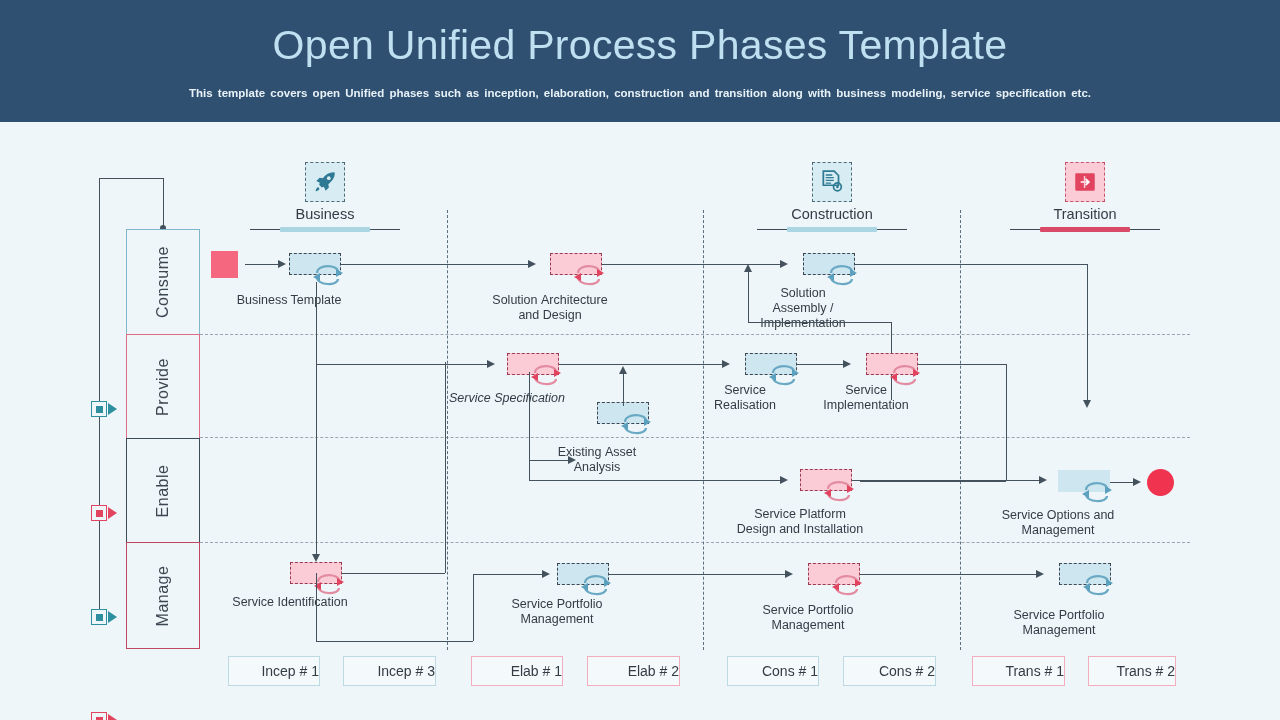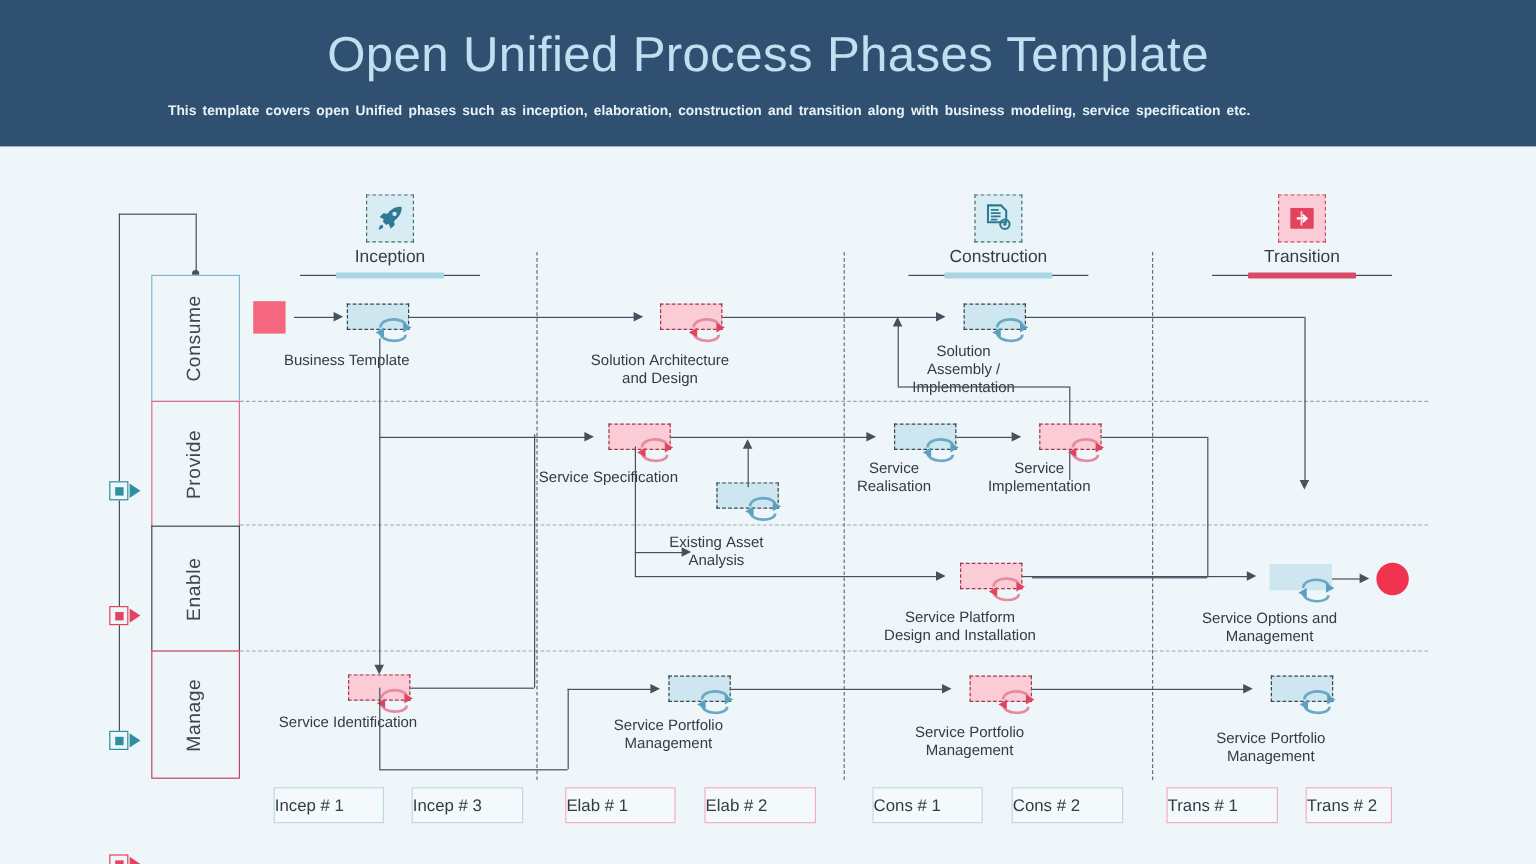--- a/index.html
+++ b/index.html
@@ -18,20 +18,21 @@
   }
   .header-title{
     position:absolute;left:0;top:22px;width:1280px;
     text-align:center;
     font-size:41px;font-weight:400;letter-spacing:.3px;
     color:#bfe0f0;
     font-family:"Liberation Sans", sans-serif;
   }
   .header-sub{
     position:absolute;left:140px;top:87px;width:1000px;
+    text-align:center;
     font-size:11.5px;color:#e8f2f8;font-weight:600;word-spacing:2px;
   }
 
   
   .canvas{position:absolute;left:0;top:122px;width:1280px;height:598px;}
 
   
   .lane-sep{position:absolute;height:0;border-top:1px dashed #9aa7b2;}
 
   
@@ -108,21 +109,21 @@
         border-bottom:4.5px solid transparent;border-left:8px solid #44525e;}
   .ah-u{position:absolute;width:0;height:0;border-left:4.5px solid transparent;
         border-right:4.5px solid transparent;border-bottom:8px solid #44525e;}
   .ah-d{position:absolute;width:0;height:0;border-left:4.5px solid transparent;
         border-right:4.5px solid transparent;border-top:8px solid #44525e;}
   .dot{position:absolute;width:6px;height:6px;border-radius:50%;background:#44525e;}
 
   
   .tag{
     position:absolute;height:30px;box-sizing:border-box;
-    display:flex;align-items:center;justify-content:flex-start;
+    display:flex;align-items:center;justify-content:flex-end;
     font-size:14px;color:#333c45;background:#f4fafc;
   }
   .tag.blue{border:1.4px solid #bcd9e4;}
   .tag.pink{border:1.4px solid #f3aebd;}
 
   .footer{
     position:absolute;left:0;top:700px;width:1280px;text-align:center;
     font-size:11.5px;color:#b9bfc4;
   }
 </style>
@@ -147,21 +148,21 @@
     <div class="phase-div" style="left:960px;top:88px;height:440px;"></div>
 
     <div class="phase" style="left:250px;top:40px;">
       <div class="picon blue">
         <svg width="26" height="26" viewBox="0 0 24 24" aria-hidden="true">
           <path d="M20 3c-4 0-7.5 2-10 5.5L7 8 4 11l3.2 1.6c-.4 1-.6 2-.6 2L9 17s1-.2 2-.6L12.6 20 15.6 17l-.5-3C18.6 11.5 21 8 21 4c0-.6-.4-1-1-1z" fill="#2e7a94"></path>
           <circle cx="15.5" cy="8.5" r="1.7" fill="#d8ecf3"></circle>
           <path d="M4.5 17.5c-.9.9-1.2 3-1.2 3s2.1-.3 3-1.2c.6-.6.6-1.4 0-2s-1.4-.6-1.8.2z" fill="#2e7a94"></path>
         </svg>
       </div>
-      <div class="pname">Inception</div>
+      <div class="pname">Business</div>
       <div class="rulewrap">
         <div class="rule-thin"></div>
           <div class="rule-thick" style="background:#a9d6e2;"></div>
       </div>
     </div>
 
 
     <div class="phase" style="left:757px;top:40px;">
       <div class="picon blue">
         <svg width="26" height="26" viewBox="0 0 24 24" aria-hidden="true">
@@ -289,21 +290,21 @@
     <div class="ah-r" style="left:487px;top:238px;"></div>
 
     <div class="node" style="left:507px;top:231px;">
       <div class="nbox pink"></div>
       <svg class="loop" viewBox="0 0 34 30">
         <path d="M6 16 C6 7, 27 7, 27 15" fill="none" stroke="#e38ba0" stroke-width="2.2"></path>
         <path d="M27 22 C27 29, 6 29, 6 20" fill="none" stroke="#e38ba0" stroke-width="2.2"></path>
         <path d="M25 12 l7 4 -7 4z" fill="#e2445f"></path>
         <path d="M9 24 l-7 -4 7 -4z" fill="#e2445f"></path>
       </svg>
-      <div class="nlabel" style="top:38px;">Service&nbsp;Specification</div>
+      <div class="nlabel" style="top:38px;font-style:italic;">Service&nbsp;Specification</div>
     </div>
 
     <div class="ln-h" style="left:559px;top:242px;width:165px;"></div>
     <div class="ah-r" style="left:722px;top:238px;"></div>
 
     <div class="node" style="left:597px;top:280px;">
       <div class="nbox blue"></div>
       <svg class="loop" viewBox="0 0 34 30">
         <path d="M6 16 C6 7, 27 7, 27 15" fill="none" stroke="#6aa9c4" stroke-width="2.2"></path>
         <path d="M27 22 C27 29, 6 29, 6 20" fill="none" stroke="#6aa9c4" stroke-width="2.2"></path>
@@ -457,19 +458,19 @@
     </div>
     <div class="tag blue" style="left:727px;top:534px;width:92px;">
       <span>Cons # 1</span>
     </div>
     <div class="tag blue" style="left:843px;top:534px;width:93px;">
       <span>Cons # 2</span>
     </div>
     <div class="tag pink" style="left:972px;top:534px;width:93px;">
       <span>Trans # 1</span>
     </div>
-    <div class="tag pink" style="left:1088px;top:534px;width:72px;">
+    <div class="tag pink" style="left:1088px;top:534px;width:88px;">
       <span>Trans # 2</span>
     </div>
 
   </div>
 
 </div>
 
 </body></html>

